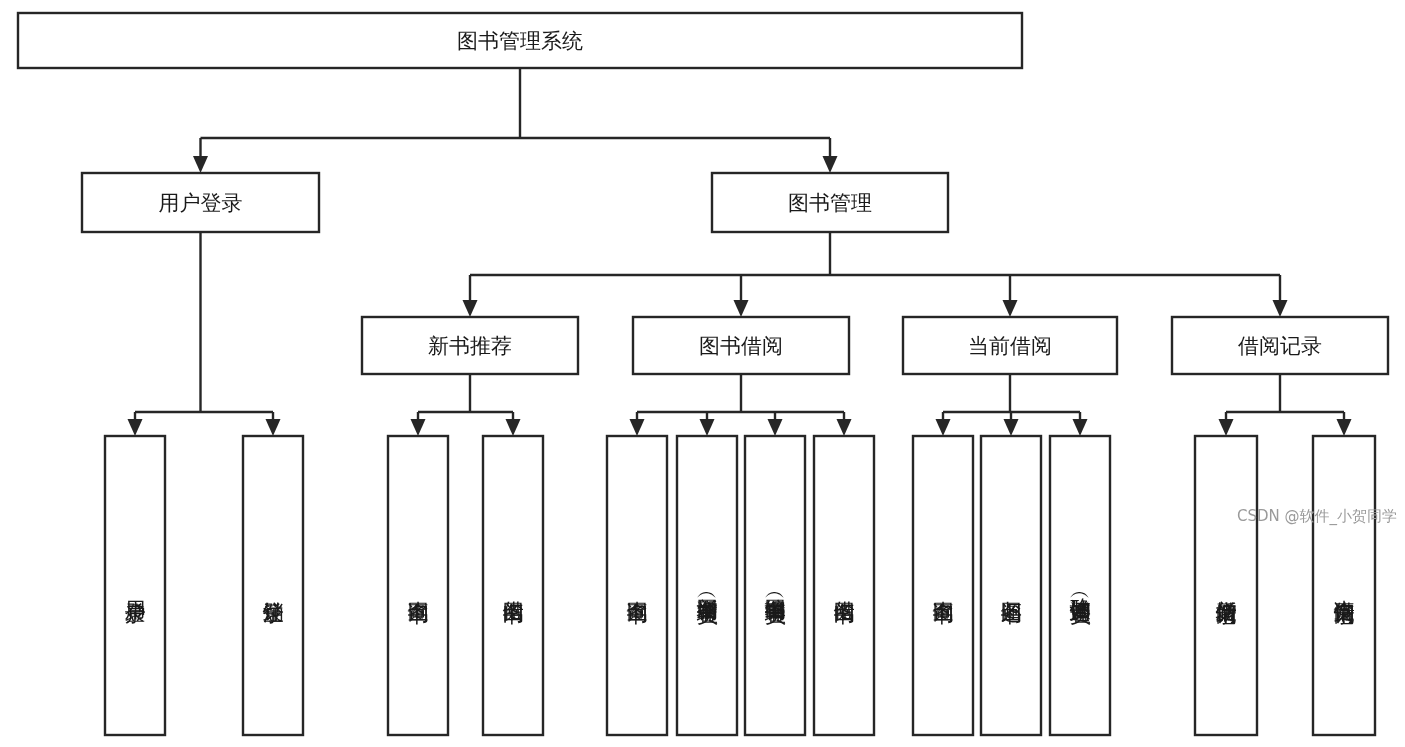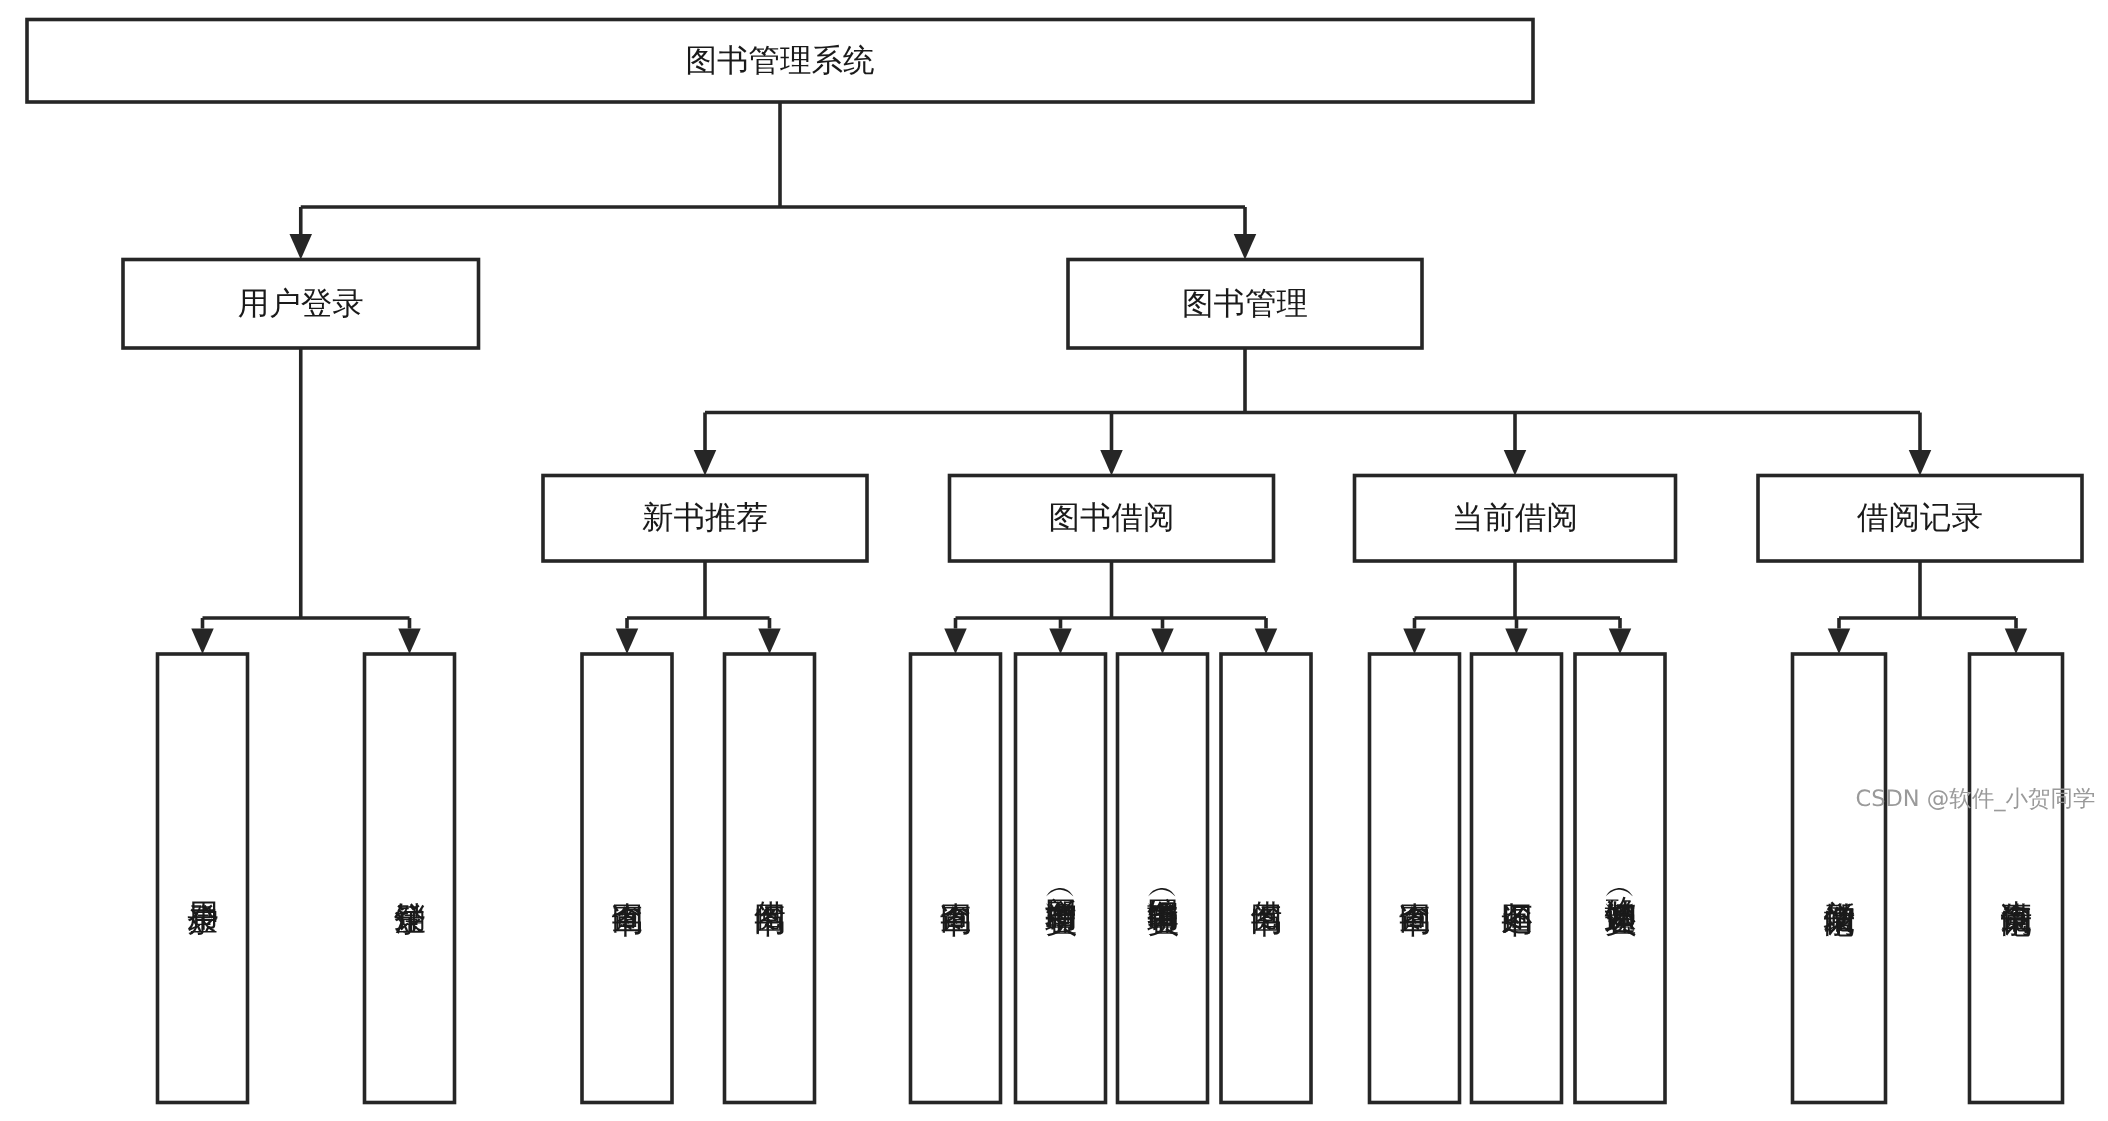--- a/index.html
+++ b/index.html
@@ -62,21 +62,21 @@
     display: flex;
     align-items: center;
     justify-content: center;
     text-align: center;
     white-space: nowrap;
     pointer-events: none;
   }
   .watermark {
     position: absolute;
     right: 8px;
-    bottom: 6px;
+    bottom: 22px;
     font-family: "DejaVu Sans", "Liberation Sans", sans-serif;
     font-size: 15px;
     color: #9a9a9a;
     white-space: nowrap;
   }
 </style>
 </head>
 <body>
 
 <div id="diagram-root">

